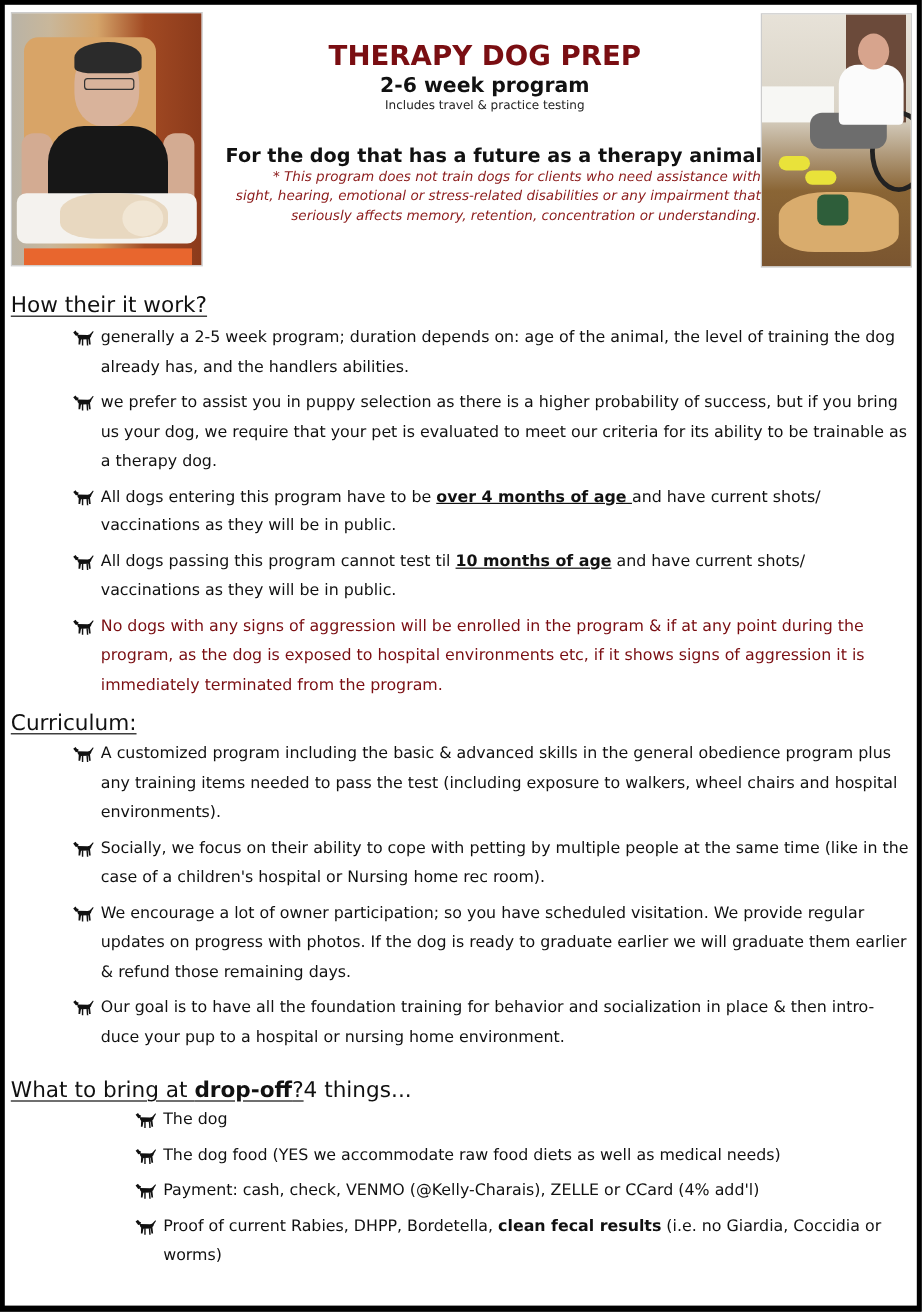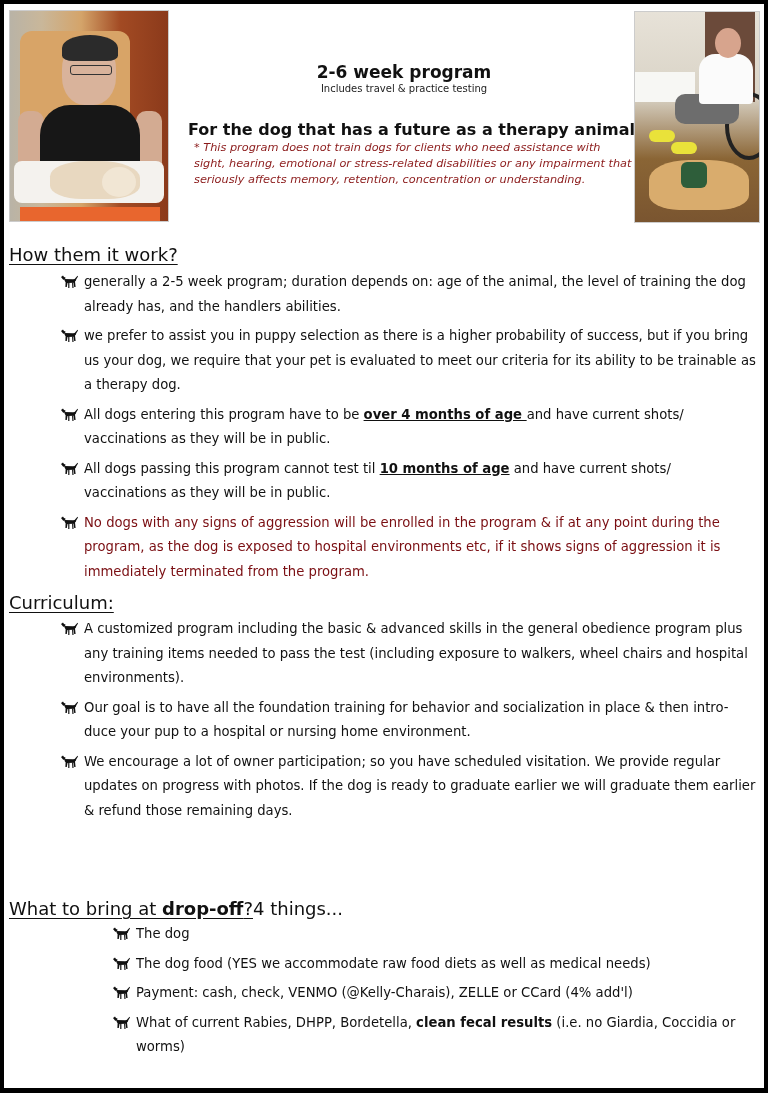--- a/index.html
+++ b/index.html
@@ -100,21 +100,21 @@
     }
     .disclaimer {
       position: absolute;
       left: 190px;
       top: 136px;
       width: 440px;
       font-style: italic;
       font-size: 11.3px;
       line-height: 16px;
       color: #8b1a1a;
-      text-align: left;
+      text-align: right;
     }
 
     
     .section-heading {
       position: absolute;
       left: 5px;
       font-size: 18px;
       text-decoration: underline;
       text-underline-offset: 3px;
       color: #111;
@@ -188,26 +188,27 @@
     <div class="ph pr-wheel"></div>
     <div class="ph pr-pants"></div>
     <div class="ph pr-shirt"></div>
     <div class="ph pr-head"></div>
     <div class="ph pr-sock1"></div>
     <div class="ph pr-sock2"></div>
     <div class="ph pr-dog"></div>
     <div class="ph pr-vest"></div>
   </div>
 
+  <div class="hdr title">THERAPY DOG PREP</div>
   <div class="hdr subtitle">2-6 week program</div>
   <div class="hdr subnote">Includes travel &amp; practice testing</div>
   <div class="tagline">For the dog that has a future as a therapy animal</div>
   <div class="disclaimer">* This program does not  train dogs for clients who need assistance with sight, hearing, emotional or stress-related disabilities or any impairment that seriously affects memory, retention, concentration or understanding.</div>
 
-  <div id="heading-how" class="section-heading">How them it work?</div>
+  <div id="heading-how" class="section-heading">How their it work?</div>
   <ul id="list-how" class="list">
     <li class="item">
       <svg class="bullet" viewBox="0 0 19 14">
           <use href="#dogglyph"></use>
         </svg>
       <span>generally a 2-5 week program; duration depends on: age of the animal, the level of training the dog already has, and the handlers abilities.</span>
     </li>
     <li class="item">
       <svg class="bullet" viewBox="0 0 19 14">
           <use href="#dogglyph"></use>
@@ -239,27 +240,33 @@
     <li class="item">
       <svg class="bullet" viewBox="0 0 19 14">
           <use href="#dogglyph"></use>
         </svg>
       <span>A customized program including the basic &amp; advanced skills in the general obedience program plus any training items needed to pass the test (including exposure to walkers, wheel chairs and hospital environments).</span>
     </li>
     <li class="item">
       <svg class="bullet" viewBox="0 0 19 14">
           <use href="#dogglyph"></use>
         </svg>
+      <span>Socially, we focus on their ability to cope with petting by multiple people at the same time (like in the case of a children's hospital or Nursing home rec room).</span>
+    </li>
+    <li class="item">
+      <svg class="bullet" viewBox="0 0 19 14">
+          <use href="#dogglyph"></use>
+        </svg>
+      <span>We encourage a lot of owner participation; so you have scheduled visitation. We provide regular updates on progress with photos. If the dog is ready to graduate earlier we will graduate them earlier &amp; refund those remaining days.</span>
+    </li>
+    <li class="item">
+      <svg class="bullet" viewBox="0 0 19 14">
+          <use href="#dogglyph"></use>
+        </svg>
       <span>Our goal is to have all the foundation training for behavior and socialization in place &amp; then intro-duce your pup to a hospital or nursing home environment.</span>
-    </li>
-    <li class="item">
-      <svg class="bullet" viewBox="0 0 19 14">
-          <use href="#dogglyph"></use>
-        </svg>
-      <span>We encourage a lot of owner participation; so you have scheduled visitation. We provide regular updates on progress with photos. If the dog is ready to graduate earlier we will graduate them earlier &amp; refund those remaining days.</span>
     </li>
   </ul>
 
   <div id="heading-bring" class="section-heading"><span>What to bring at </span><b>drop-off</b><span>?</span><span class="heading-extra">4 things...</span></div>
   <ul id="list-bring" class="list">
     <li class="item">
       <svg class="bullet" viewBox="0 0 19 14">
           <use href="#dogglyph"></use>
         </svg>
       <span>The dog</span>
@@ -273,21 +280,21 @@
     <li class="item">
       <svg class="bullet" viewBox="0 0 19 14">
           <use href="#dogglyph"></use>
         </svg>
       <span>Payment:  cash, check, VENMO (@Kelly-Charais), ZELLE or CCard (4% add'l)</span>
     </li>
     <li class="item">
       <svg class="bullet" viewBox="0 0 19 14">
           <use href="#dogglyph"></use>
         </svg>
-      <span>What of current Rabies, DHPP, Bordetella, </span><span class="bold">clean fecal results</span><span> (i.e. no Giardia, Coccidia or worms)</span>
+      <span>Proof of current Rabies, DHPP, Bordetella, </span><span class="bold">clean fecal results</span><span> (i.e. no Giardia, Coccidia or worms)</span>
     </li>
   </ul>
 </div>
 
 <svg width="0" height="0" style="position:absolute">
   <defs>
     <g id="dogglyph" fill="#111">
 
       <path d="M1 2 L3 0.5 L4 2 L5.5 2.5 L5 4.5 L3.2 4.8 L2.2 3.5 Z"></path>
 

